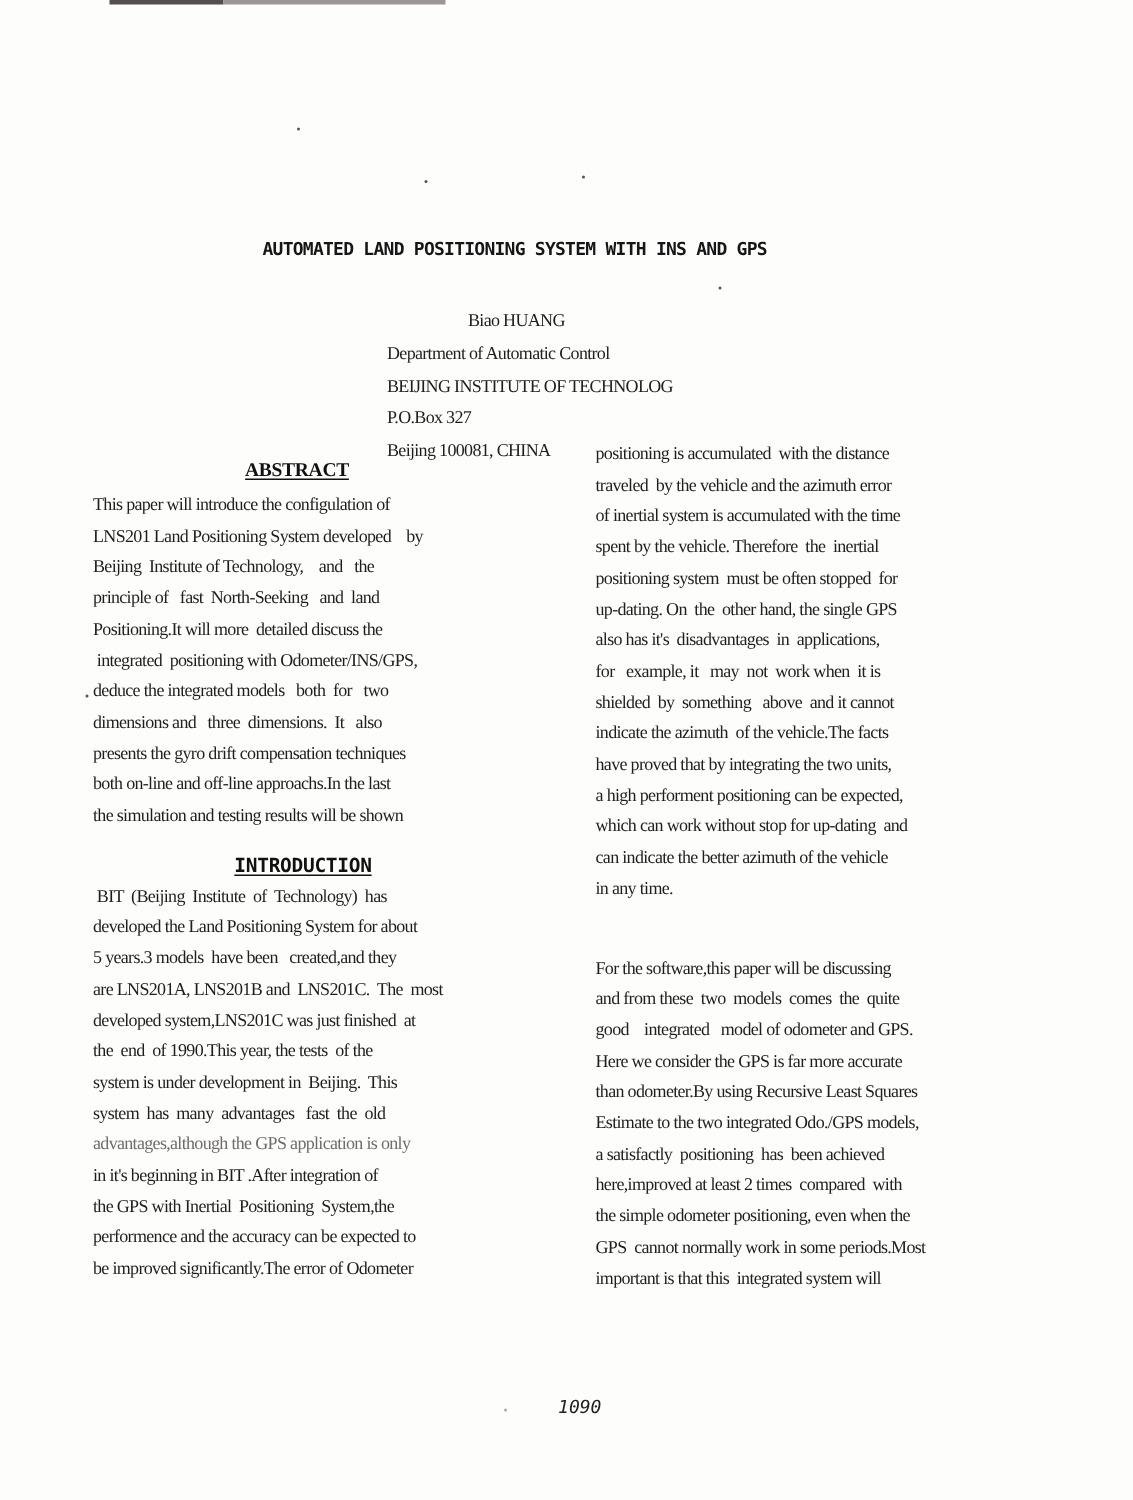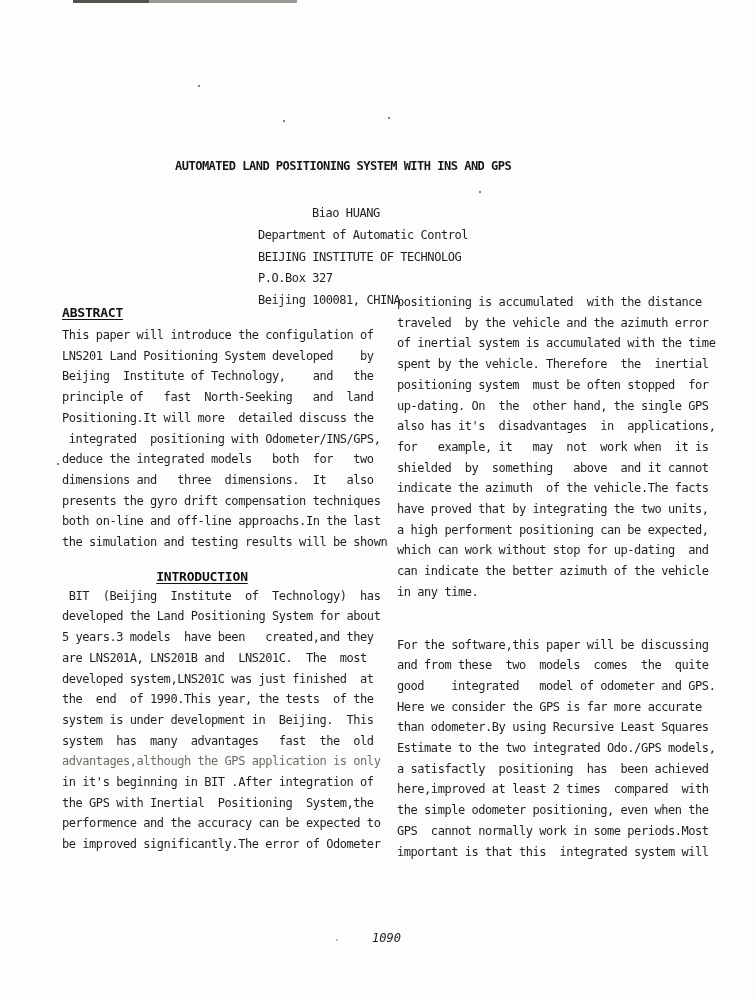--- a/index.html
+++ b/index.html
@@ -38,30 +38,30 @@
   }
   .authors .tline { line-height: 21.8px; }
   .authors .tline:first-child { padding-left: 54px; }
 
   
   .col-left  { position: absolute; top: 305px; left: 62px;  width: 330px; }
   .col-right { position: absolute; top: 292px; left: 397px; width: 336px; }
 
   .tline {
     font-size: 12px; letter-spacing: -0.45px; line-height: 20.7px;
-    white-space: pre; color: #1e1e1e;
+    white-space: pre; color: #1e1e1e; font-family: Liberation Serif, serif;
   }
 
   .section-heading {
     font-size: 13px; font-weight: bold; letter-spacing: -0.2px;
     color: #111; text-decoration: underline;
     text-underline-offset: 2px;
     white-space: pre;
   }
-  .abstract-heading { width: 272px; margin: 0 0 5px 0; }
+  .abstract-heading { width: 272px; text-align: center; margin: 0 0 5px 0; font-family: Liberation Serif, serif; }
   .introduction-heading { width: 280px; text-align: center; margin: 16px 0 2px 0; }
 
   
   .intro-lines .tline:nth-child(9) { color: #6f6c68; filter: blur(0.3px); }
 
   .para2 { margin-top: 32px; }
 
   .page-number {
     position: absolute; top: 931px; left: 0; width: 755px;
     text-align: center; padding-left: 18px; box-sizing: border-box;

